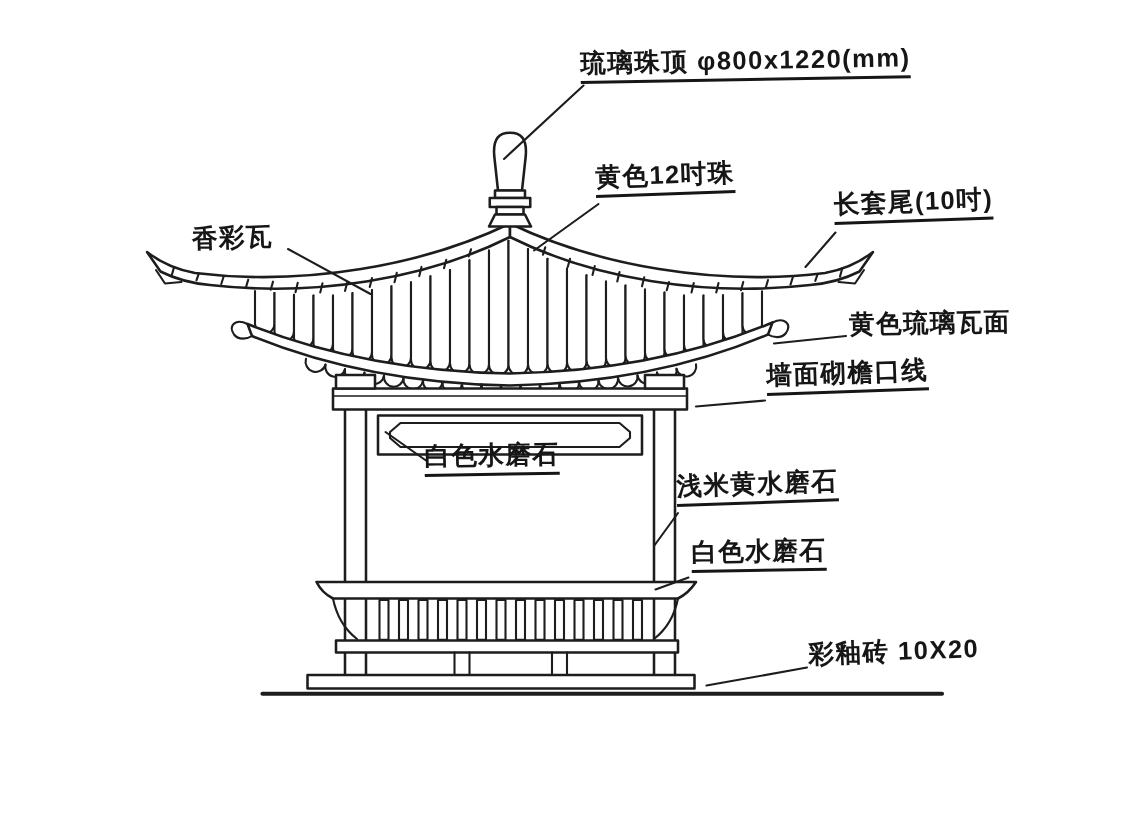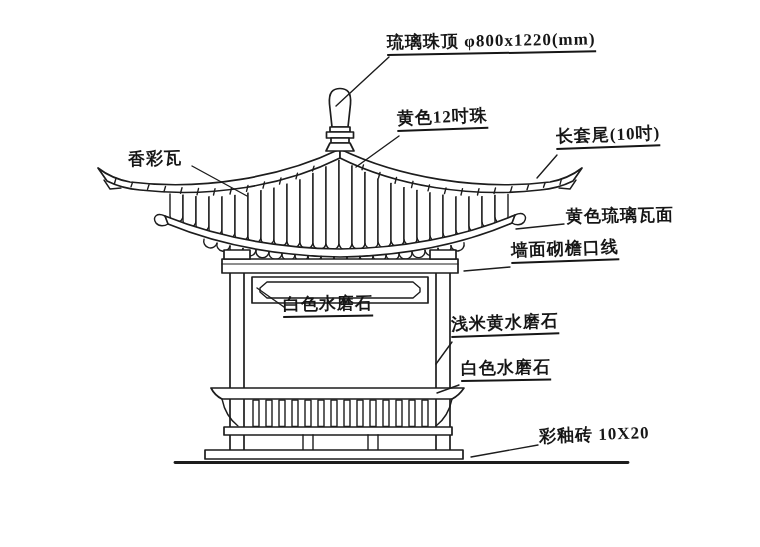--- a/index.html
+++ b/index.html
@@ -1,17 +1,17 @@
 <!DOCTYPE html>
 <html><head>
 <meta charset="utf-8">
 <style>
   html,body{margin:0;padding:0;background:#fdfdfd;}
   .canvas{position:relative;width:760px;height:547px;background:#ffffff;overflow:hidden;
-          font-family:Liberation Serif, serif;}
+          font-family:Liberation Sans, sans-serif;}
   svg{position:absolute;left:0;top:0;}
   
   #scene *{stroke:#1d1d1d;stroke-width:1.7;fill:none;stroke-linecap:round;stroke-linejoin:round;}
   #scene .fw{fill:#ffffff;}
   #scene .thin{stroke-width:1;}
   #scene .t14{stroke-width:1.4;}
   #scene .thick{stroke-width:2.8;}
   
   .label{position:absolute;font-weight:700;font-size:17px;color:#161616;white-space:nowrap;
          letter-spacing:1px;transform-origin:left center;line-height:1.15;}

